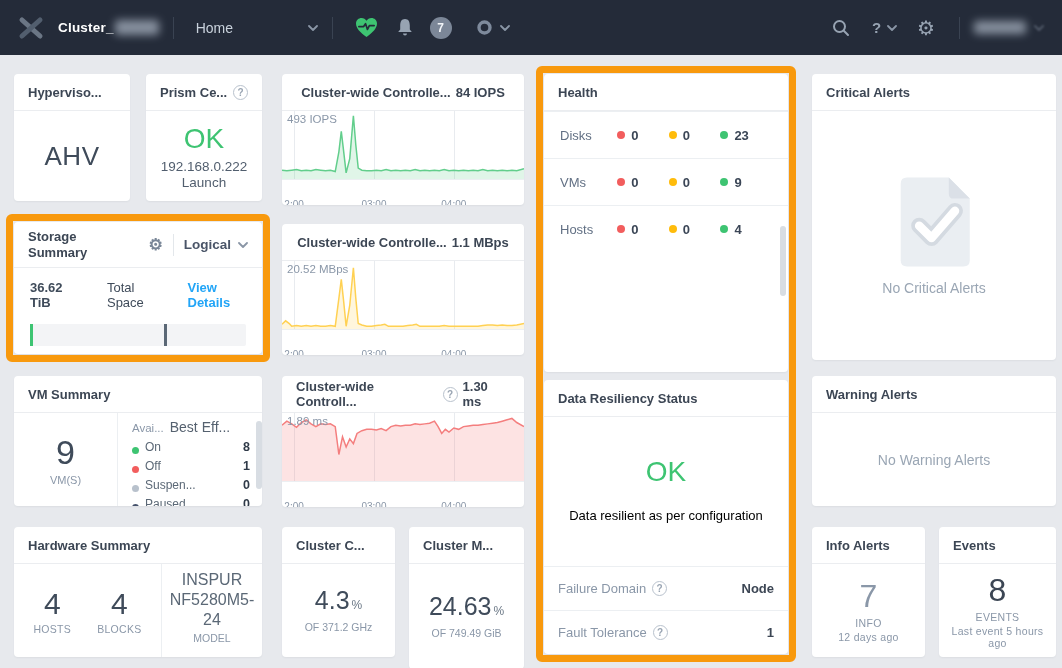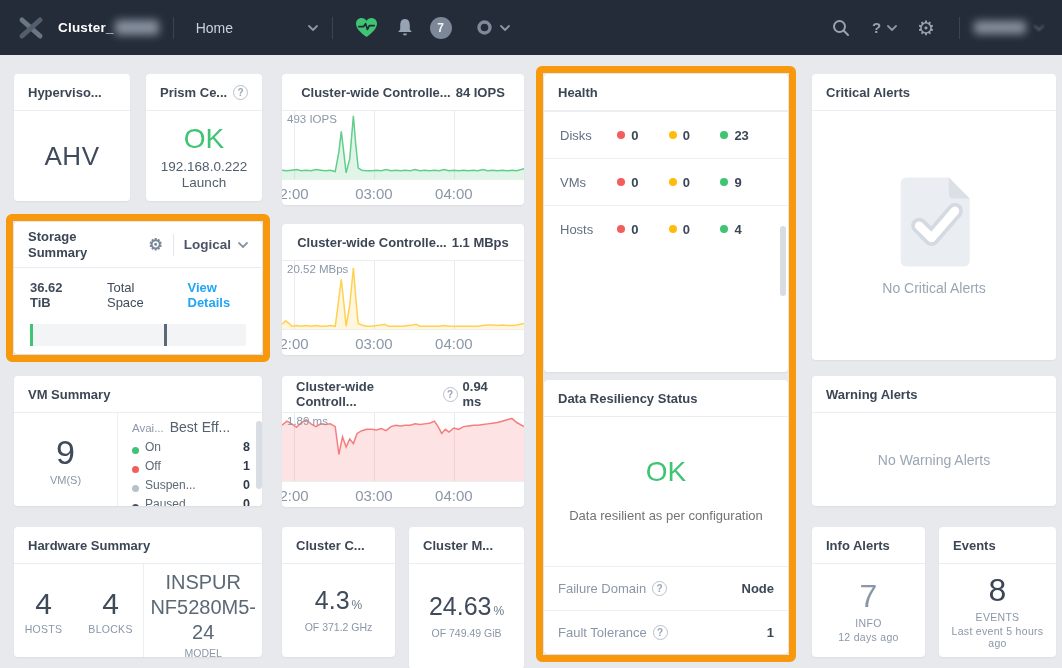--- a/index.html
+++ b/index.html
@@ -61,21 +61,21 @@
                flex:none; background:#fff; }
 
   
   .chart-card .card-hd { justify-content:center; gap:5px; font-weight:600; }
   .chart-card .hd-val { font-weight:700; }
   .chart-body { position:relative; height:68px; }
   .chart-body svg { position:absolute; inset:0; width:100%; height:100%; }
   .ymax { position:absolute; left:5px; top:2px; font-size:11.5px; color:#8A97A8; z-index:2; }
   .gridline { position:absolute; top:0; bottom:0; width:1px; background:#E8EBEF; }
   .x-strip { position:relative; height:25px; border-top:1px solid #ECEFF2; }
-  .x-tick { position:absolute; top:5px; transform:translateX(-50%); font-size:15px; color:#8A97A8; white-space:nowrap; }
+  .x-tick { position:absolute; top:19px; transform:translateX(-50%); font-size:10px; color:#8A97A8; white-space:nowrap; }
 
   
   #w-storage .card-hd { height:46px; }
   #storage-title { font-size:13px; font-weight:700; color:#3C4654; line-height:1.2; width:80px; }
   #storage-hd-right { margin-left:auto; display:flex; align-items:center; gap:10px; }
   #storage-gear { color:#7A8798; font-size:16px; line-height:1; cursor:pointer; }
   .v-div { width:1px; height:22px; background:#E3E7EB; }
   #storage-mode { font-size:13.5px; color:#4A5568; display:flex; align-items:center; gap:7px; cursor:pointer; }
   #storage-body { padding:12px 16px 0 16px; }
   #storage-line { display:flex; font-size:13px; color:#3F4B5A;gap:28px; }
@@ -90,21 +90,21 @@
   #health-status { color:#3EC472; font-size:12px; font-weight:700; letter-spacing:1.5px; margin-top:8px; }
   .h-row { height:47px; display:flex; align-items:center; padding:0 16px; border-top:1px solid #ECEFF2; font-size:13px; }
   .h-row .lbl { width:62px; color:#627084; }
   .h-cell { display:flex; align-items:center; gap:6px; width:56px; color:#3B4656; font-weight:600; }
   .dot { width:8px; height:8px; border-radius:50%; flex:none; }
   .dot.red{background:#F25D5D;} .dot.yel{background:#FFBC0B;} .dot.grn{background:#3EC472;}
   .scroll-pill { position:absolute; right:2px; width:6px; border-radius:3px; background:#D8DDE3; z-index:4; }
 
   
   #dr-center { height:145px; display:flex; flex-direction:column; align-items:center; justify-content:center; text-align:center; }
-  #dr-desc { font-size:13px; color:#737373; margin-top:20px; }
+  #dr-desc { font-size:13px; color:#000000; margin-top:20px; }
   .dr-row { height:44px; display:flex; align-items:center; padding:0 14px; border-top:1px solid #ECEFF2; font-size:13px; }
   .dr-row .lbl { color:#8A97A8; display:flex; align-items:center; gap:6px; }
   .dr-row .val { margin-left:auto; color:#3C4654; font-weight:700; }
   #dr-rows { position:absolute; bottom:0; left:0; right:0; }
 
   
   .empty-txt { color:#9AA6B4; font-size:14px; }
 
   
   #vm-body { display:flex; height:93px; }
@@ -119,21 +119,21 @@
   .vm-row .dot2 { width:7px; height:7px; border-radius:50%; margin-right:6px; flex:none; }
   .vm-row .val { margin-left:auto; font-weight:700; color:#2F3A48; font-size:12.5px; }
 
   
   #hw-body { display:flex; height:93px; }
   #hw-left { width:148px; border-right:1px solid #ECEFF2; display:flex; align-items:center; justify-content:center; gap:26px; }
   .hw-stat { text-align:center; }
   .hw-num { font-size:30px; color:#3F4B5A; }
   .hw-lbl { font-size:10.5px; color:#8A97A8; margin-top:2px; letter-spacing:.3px; }
   #hw-right { flex:1; text-align:center; padding:6px 6px 0 6px; }
-  #hw-model { font-size:20px; color:#5B6876; line-height:1.25; }
+  #hw-model { font-size:16px; color:#5B6876; line-height:1.25; }
   #hw-model-lbl { font-size:10.5px; color:#8A97A8; margin-top:2px; }
 
   
   .pct-line { display:flex; align-items:baseline; }
   .pct-val { font-size:25px; color:#3F4B5A; }
   .pct-unit { font-size:12px; color:#6B7886; margin-left:2px; }
 
   
   .cnt { font-size:32px; }
   .cnt.gray { color:#8A97A8; } .cnt.dark { color:#3C4654; }
@@ -396,21 +396,21 @@
         </div>
         <div class="scroll-pill" style="top:8px;height:68px;right:0;"></div>
       </div>
     </div>
   </div>
 
   <div class="card chart-card" id="w-chart2">
     <div class="card-hd">
       <span>Cluster-wide Controll...</span>
       <span class="help-circ">?</span>
-      <span class="hd-val">0.94 ms</span>
+      <span class="hd-val">1.30 ms</span>
     </div>
     <div class="chart-body">
       <span class="ymax">1.89 ms</span>
     <div class="gridline" style="left: 5%;"></div>
         <div class="gridline" style="left: 38%;"></div>
         <div class="gridline" style="left: 71%;"></div>
         <svg viewBox="0 0 100 100" preserveAspectRatio="none">
           <polygon points="0,100 0,18 2,12 4,16 6,21 8,14 10,10 12,16 14,20 16,16 18,17 20,16 22,20 23.5,61 25,35 26.5,50 28,38 29.5,45 31,30 33,26 35,24 37,24 39,25 41,23 43,26 45,20 47,18 49,19 51,18 53,18 55,16 57,17 59,16 61,15 63,12 64.5,20 66,30 67.5,24 69,28 71,22 73,24 75,20 77,19 79,18 81,18 83,17 85,16 87,15 89,14 91,12 93,10 95,8 97,14 100,20 100,100" fill="rgba(244,126,126,0.22)"></polygon>
           <polyline points="0,18 2,12 4,16 6,21 8,14 10,10 12,16 14,20 16,16 18,17 20,16 22,20 23.5,61 25,35 26.5,50 28,38 29.5,45 31,30 33,26 35,24 37,24 39,25 41,23 43,26 45,20 47,18 49,19 51,18 53,18 55,16 57,17 59,16 61,15 63,12 64.5,20 66,30 67.5,24 69,28 71,22 73,24 75,20 77,19 79,18 81,18 83,17 85,16 87,15 89,14 91,12 93,10 95,8 97,14 100,20" fill="none" stroke="#F47E7E" stroke-width="1.5" vector-effect="non-scaling-stroke"></polyline>
         </svg>

